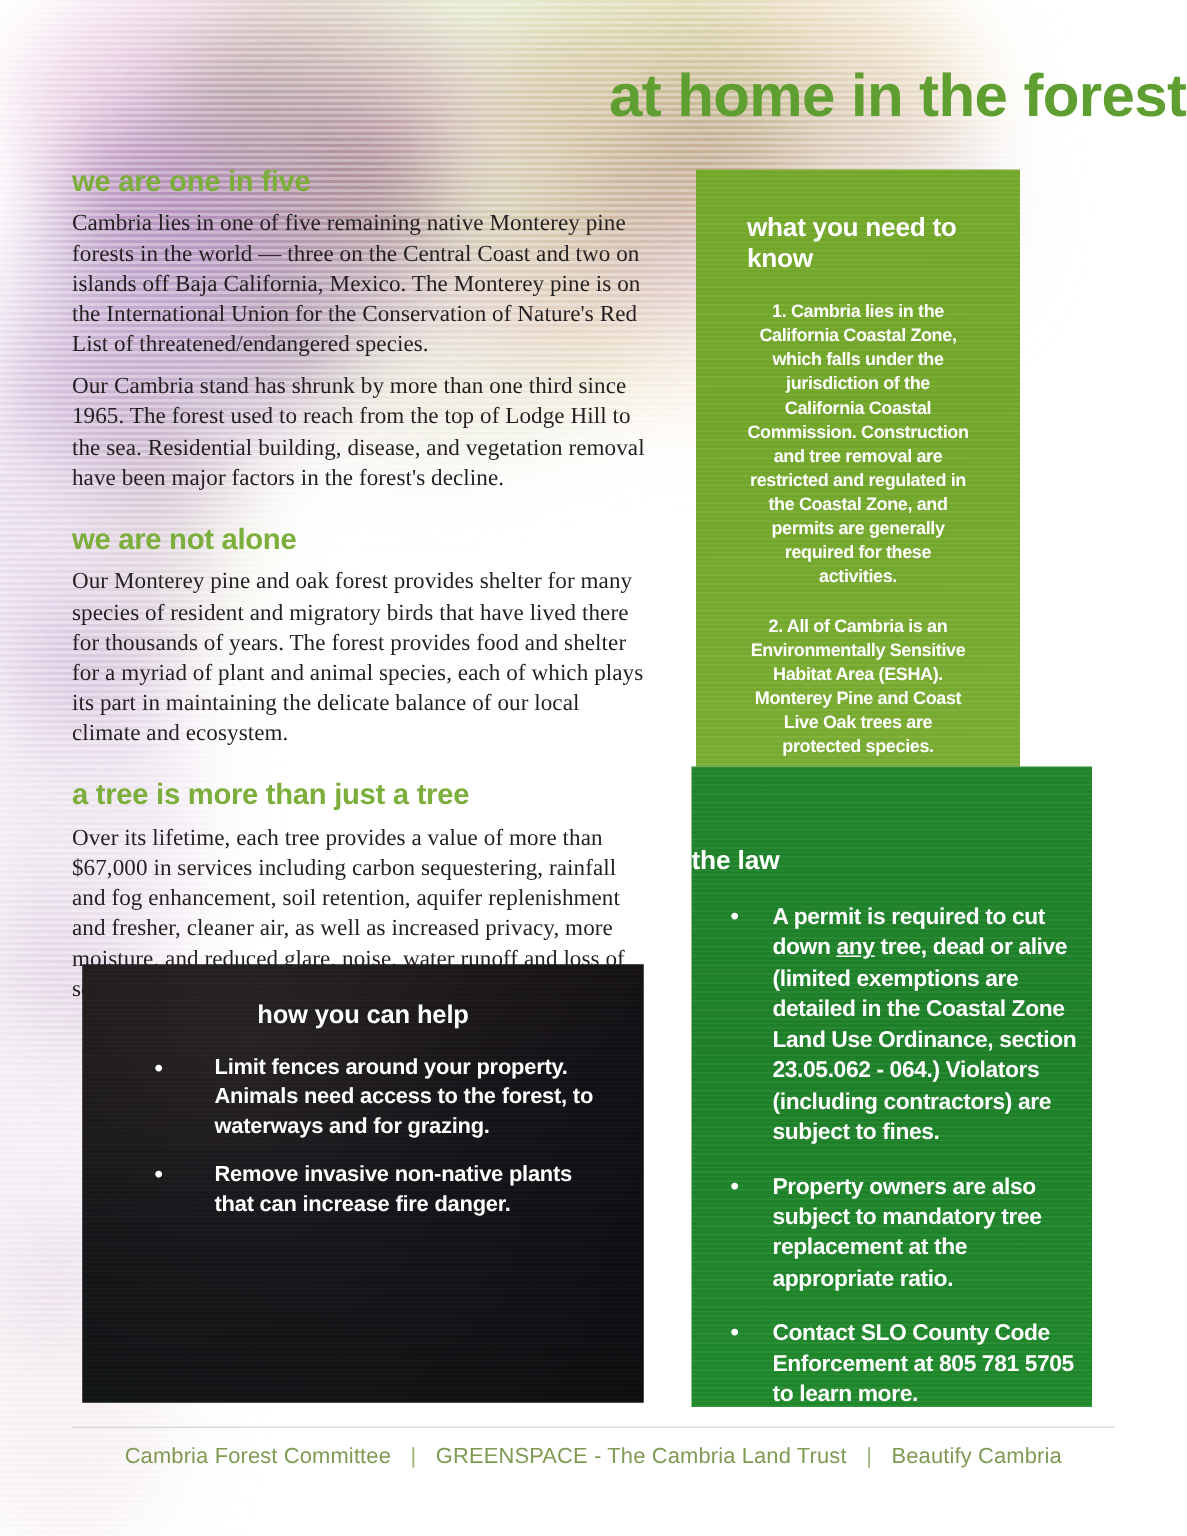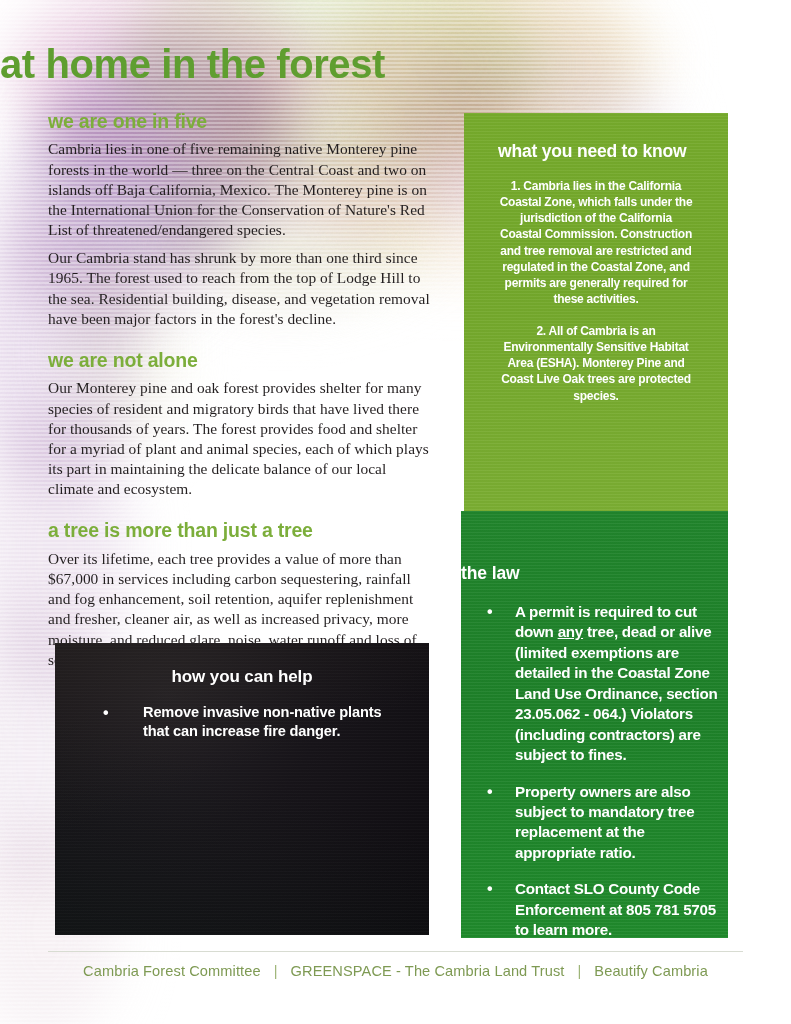--- a/index.html
+++ b/index.html
@@ -47,21 +47,21 @@
     position: absolute;
     left: 0; top: 0;
     width: 791px; height: 1024px;
     z-index: 2;
   }
 
   #page-title {
     position: absolute;
     left: 0; top: 44px;
     width: 791px;
-    text-align: left;
+    text-align: right;
     font-family: "Liberation Sans", sans-serif;
     font-weight: bold;
     font-size: 40px;
     letter-spacing: -0.4px;
     color: #5f9e30;
     line-height: 1;
   }
 
   
   #left-col {
@@ -143,21 +143,21 @@
     left: 0; top: -1px;
     font-size: 16px;
     color: #ffffff;
   }
 
   
   #know-panel {
     position: absolute;
     left: 464px;
     top: 113px;
-    width: 264px;
+    width: 216px;
     height: 398px;
     background: linear-gradient(175deg, #76ab2c 0%, #73a82b 40%, #7bae33 100%);
     overflow: hidden;
   }
   #know-panel .grain, #law-panel .grain {
     position: absolute; inset: 0;
     background: repeating-linear-gradient(to bottom, rgba(255,255,255,0.05) 0 1px, rgba(0,0,0,0.02) 1px 3px);
     pointer-events: none;
   }
   #know-title {
@@ -291,20 +291,21 @@
 
     <h2 class="sec-head gap-before">a tree is more than just a tree</h2>
     <p class="body-p">Over its lifetime, each tree provides a value of more than $67,000 in services including  carbon sequestering, rainfall and fog enhancement, soil retention, aquifer replenishment and fresher, cleaner air, as well as increased privacy, more moisture, and reduced glare, noise, water runoff and loss of soil.</p>
 
   </div>
 
   <div id="help-box">
     <div class="grain"></div>
     <div id="help-title">how you can help</div>
     <ul class="bullets" id="help-list">
+      <li>Limit fences around your property.  Animals need access to the forest, to waterways and for grazing.</li>
       <li>Remove invasive non-native plants that can increase fire danger.</li>
     </ul>
   </div>
 
   <div id="know-panel">
     <div class="grain"></div>
     <div id="know-title">what you need to know</div>
     <p class="know-p">1. Cambria lies in the California Coastal Zone,  which falls under the jurisdiction of the California Coastal Commission. Construction and tree removal are restricted and regulated in the Coastal Zone, and  permits are generally required for these activities.</p>
     <p class="know-p">2. All of Cambria is an Environmentally Sensitive Habitat Area (ESHA). Monterey Pine and Coast Live Oak trees are protected species.</p>
   </div>

